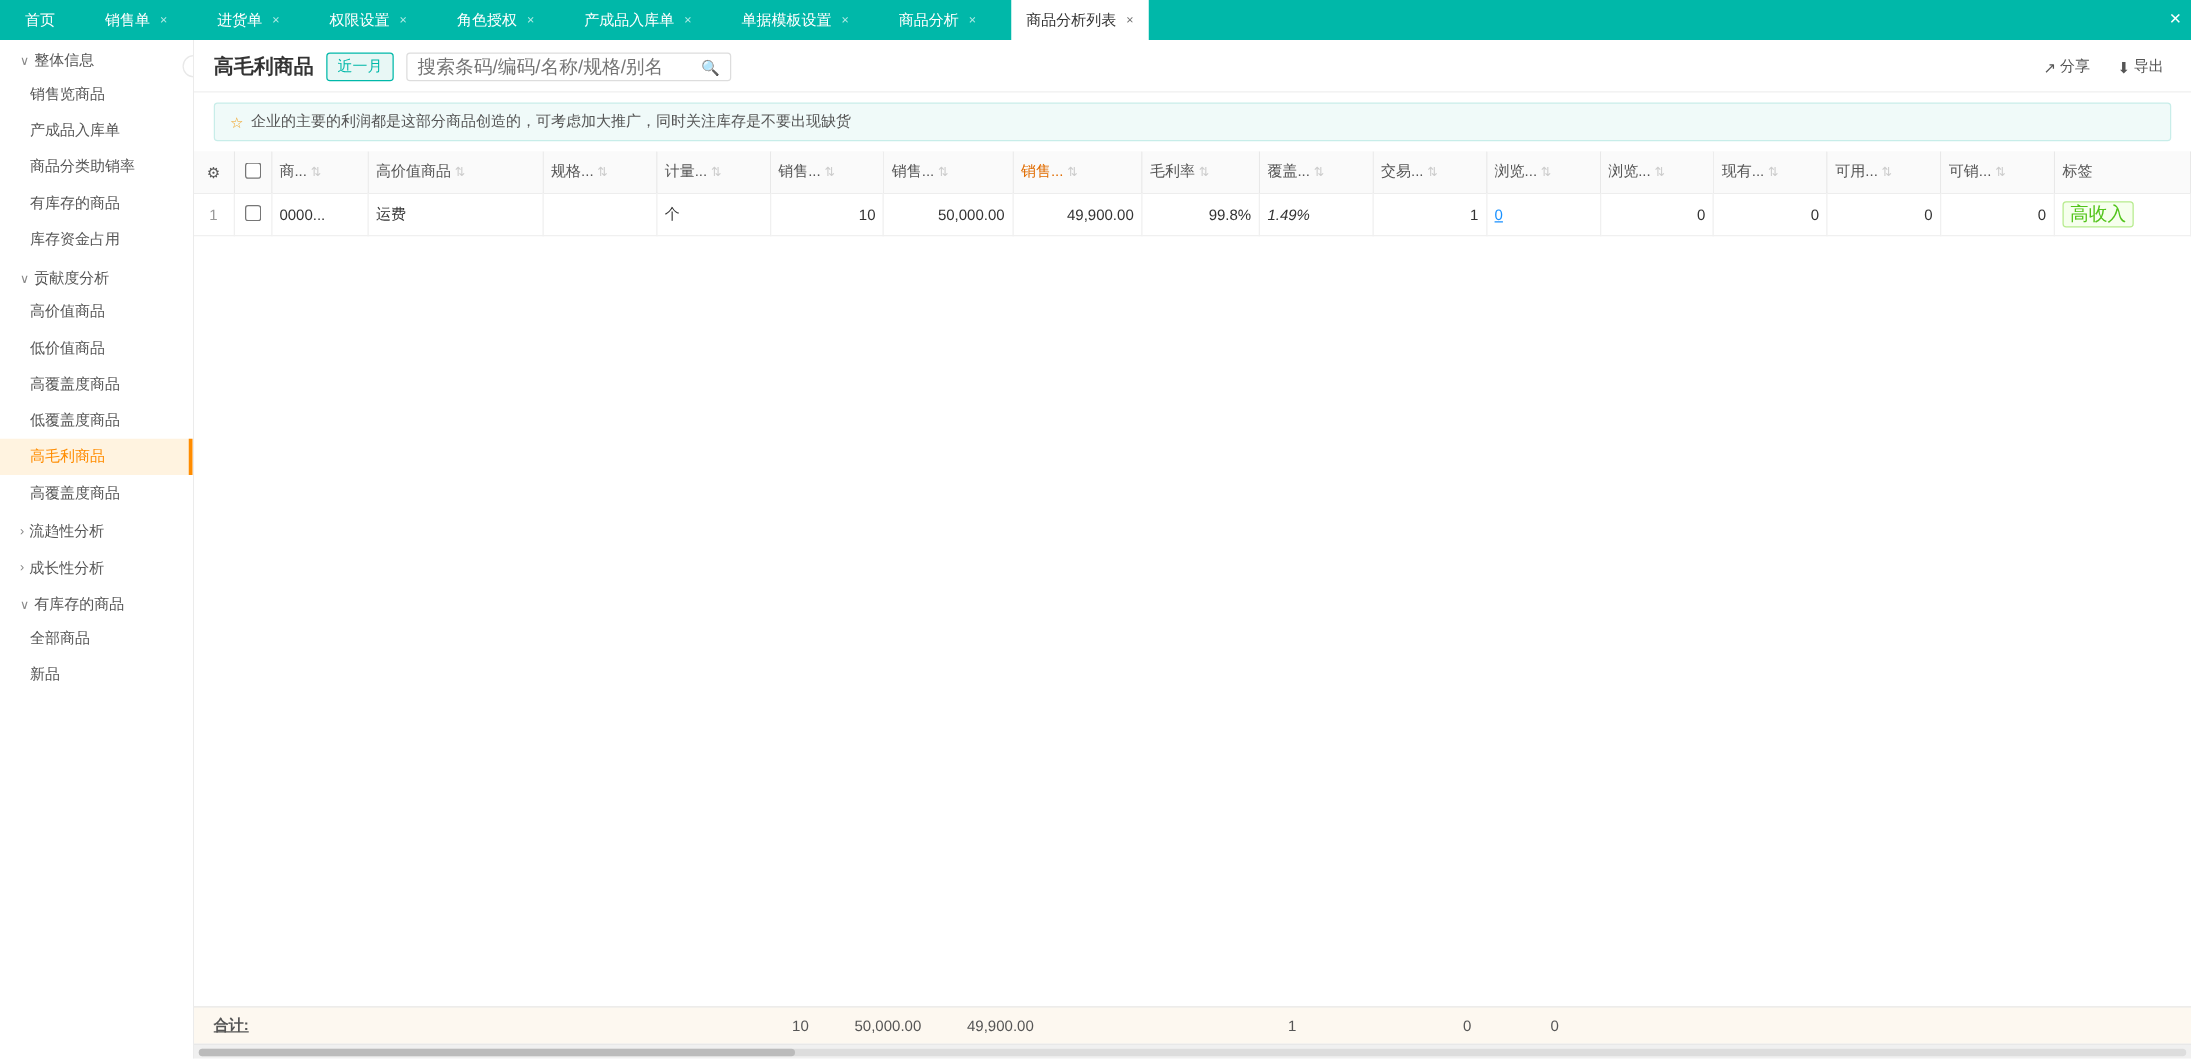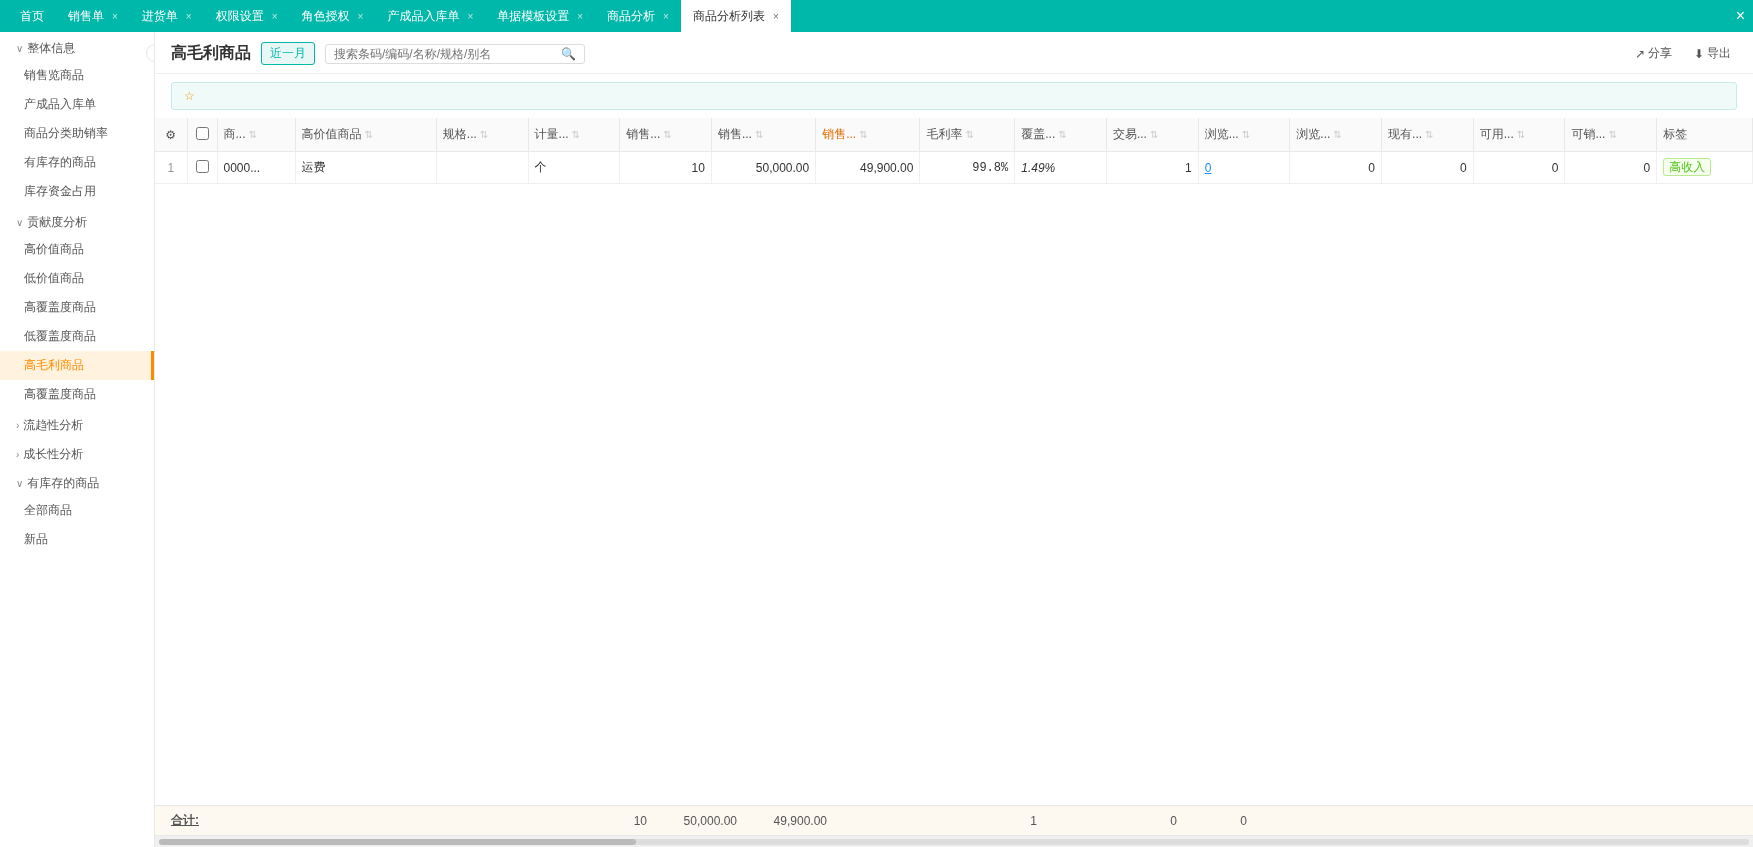--- a/index.html
+++ b/index.html
@@ -5,21 +5,21 @@
     * { box-sizing: border-box; margin: 0; padding: 0; font-family: 'Microsoft YaHei', Arial, sans-serif; font-size: 12px; }
     body { background: #f5f5f5; overflow: hidden; }
 
     
     .top-nav {
       background: #00b8a9;
       height: 32px;
       display: flex;
       align-items: center;
       padding: 0 8px;
-      gap: 0;
+      gap: 16px;
       position: relative;
     }
     .top-nav-item {
       color: #fff;
       padding: 0 12px;
       height: 32px;
       display: flex;
       align-items: center;
       cursor: pointer;
       white-space: nowrap;
@@ -135,21 +135,21 @@
       align-items: center;
       border: 1px solid #ddd;
       border-radius: 3px;
       padding: 2px 8px;
       flex: 1;
       max-width: 260px;
     }
     .search-box input {
       border: none;
       outline: none;
-      font-size: 12px;
+      font-size: 15px;
       color: #999;
       width: 100%;
       background: transparent;
     }
     .search-icon { color: #ccc; cursor: pointer; }
 
     .header-actions {
       margin-left: auto;
       display: flex;
       gap: 10px;
@@ -217,21 +217,21 @@
     td {
       padding: 7px 6px;
       border-bottom: 1px solid #f0f0f0;
       border-right: 1px solid #f0f0f0;
       color: #333;
       font-size: 12px;
       white-space: nowrap;
     }
     .tag-high-income {
       color: #52c41a;
-      font-size: 12px;
+      font-size: 15px;
       background: #f6ffed;
       border: 1px solid #b7eb8f;
       border-radius: 3px;
       padding: 1px 5px;
     }
     td.link-cell { color: #1890ff; cursor: pointer; text-decoration: underline; }
 
     
     .footer-total {
       background: #fdf8f0;
@@ -381,20 +381,21 @@
         </div>
         <div class="action-btn">
           <span>⬇</span>
           <span>导出</span>
         </div>
       </div>
     </div>
 
     <div class="info-banner">
       <span class="info-icon">☆</span>
+      <span>企业的主要的利润都是这部分商品创造的，可考虑加大推广，同时关注库存是不要出现缺货</span>
     </div>
 
     <div class="table-container">
       <table>
         <thead>
           <tr>
             <th style="width:32px;text-align:center;">
               <span>⚙</span>
             </th>
             <th style="width:30px;text-align:center;">
@@ -501,21 +502,21 @@
             <td style="text-align:center;">
               <input type="checkbox" style="">
             </td>
             <td>0000...</td>
             <td>运费</td>
             <td></td>
             <td>个</td>
             <td style="text-align:right;">10</td>
             <td style="text-align:right;">50,000.00</td>
             <td style="text-align:right;">49,900.00</td>
-            <td style="text-align:right;font-family:Liberation Mono, monospace;">99.8%</td>
+            <td style="text-align:right;">99.8%</td>
             <td style="text-align:left;font-style:italic;">1.49%</td>
             <td style="text-align:right;">1</td>
             <td class="link-cell">0</td>
             <td style="text-align:right;">0</td>
             <td style="text-align:right;">0</td>
             <td style="text-align:right;">0</td>
             <td style="text-align:right;">0</td>
             <td>
               <span class="tag-high-income">高收入</span>
             </td>

